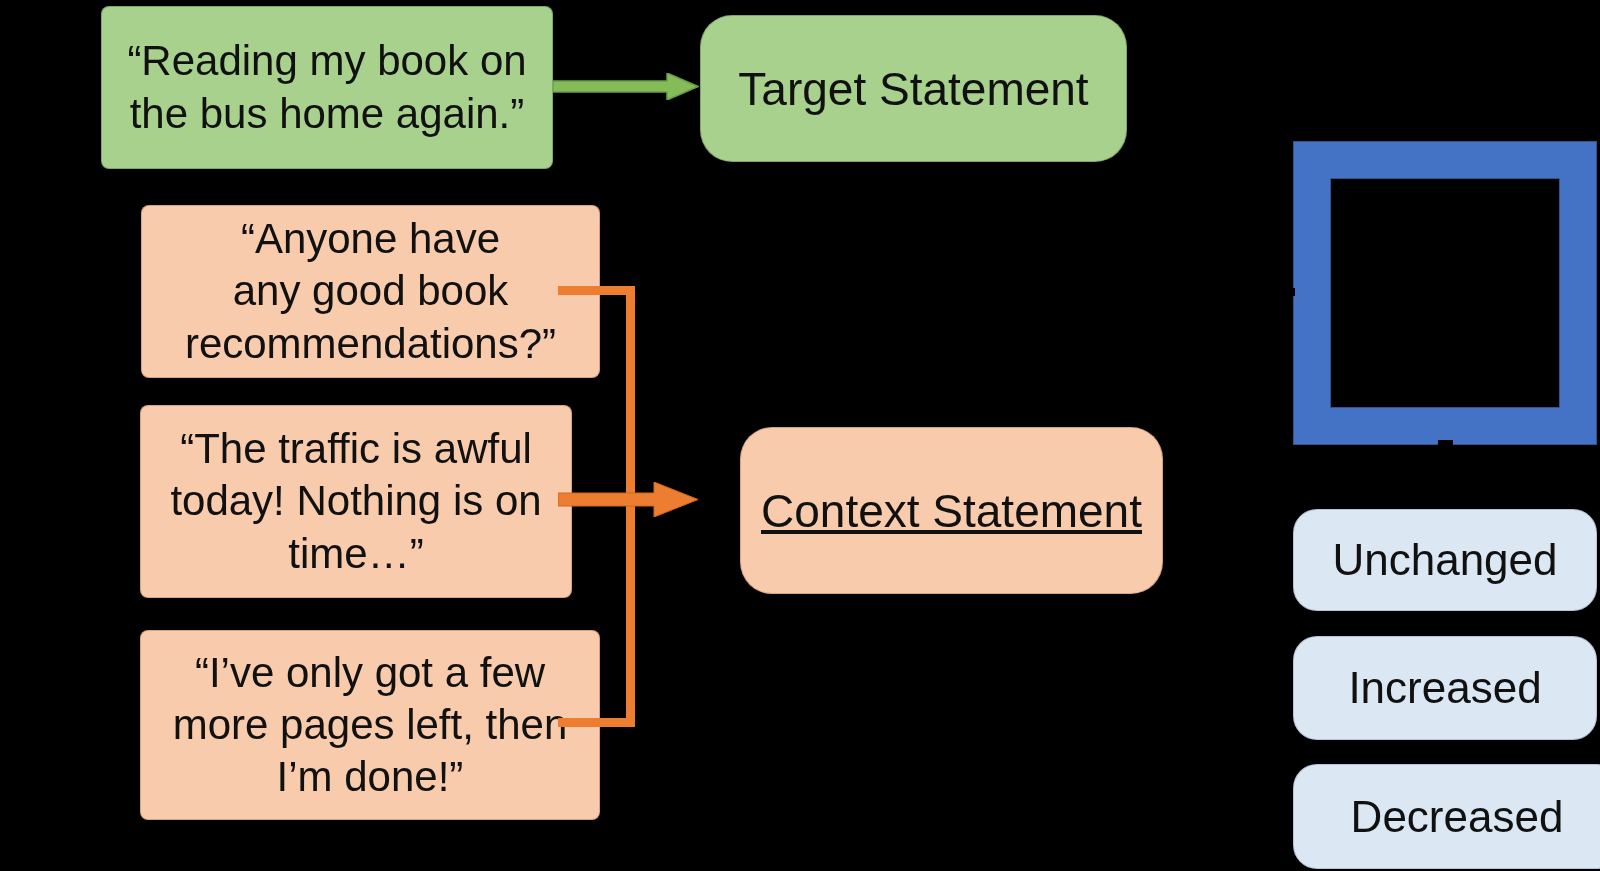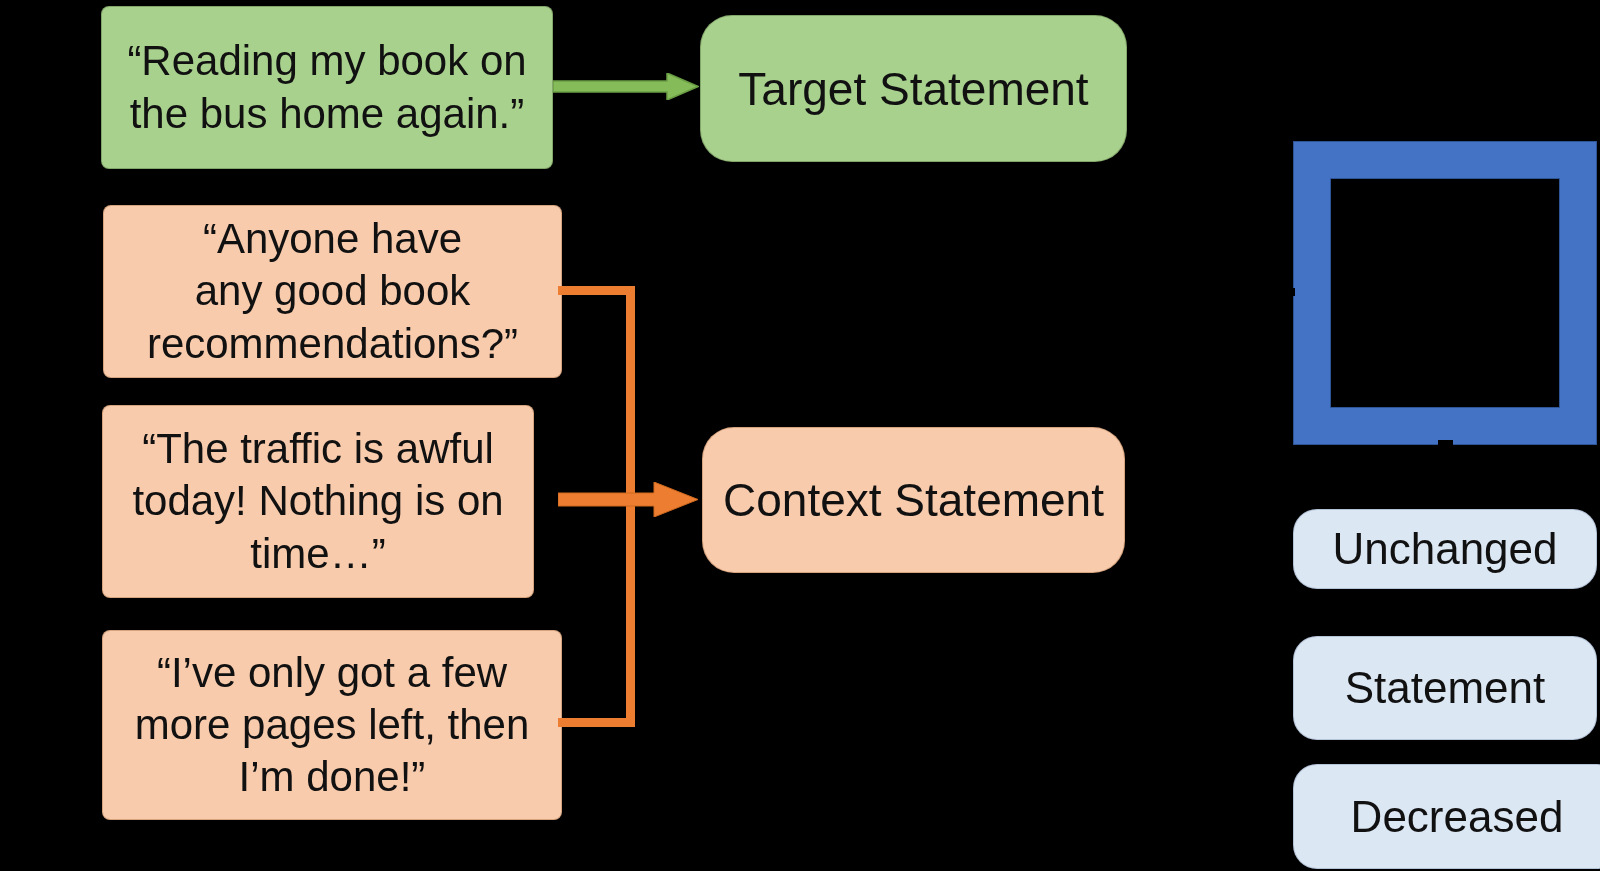--- a/index.html
+++ b/index.html
@@ -22,36 +22,36 @@
     align-items: center;
     justify-content: center;
     text-align: center;
     box-sizing: border-box;
   }
   .txt {
     white-space: pre-line;
     display: block;
   }
   .green-fill  { background: #A9D18E; border: 1px solid rgba(60,90,40,0.35); }
-  .orange-fill { background: #F8CBAD; border: 1px solid rgba(150,90,40,0.35); }
+  .orange-fill { background: #F8CBAD; border: 1px solid rgba(150,90,40,0.35); margin-left: 38px; }
   .answer-fill { background: #DCE7F4; border: 1px solid rgba(110,130,160,0.35); }
 
   .statement { border-radius: 8px; font-size: 42px; line-height: 1.24; }
   .label-box { border-radius: 32px; font-size: 46px; }
   .answer    { border-radius: 24px; font-size: 44px; }
 
   
   #target-example   { left: 101px; top: 6px;   width: 452px; height: 163px; }
   #context-example-0{ left: 103px; top: 205px; width: 459px; height: 173px; }
   #context-example-1{ left: 102px; top: 405px; width: 432px; height: 193px; align-items: center; }
   #context-example-2{ left: 102px; top: 630px; width: 460px; height: 190px; }
 
   
   #target-label  { left: 700px; top: 15px;  width: 427px; height: 147px; }
-  #context-label { left: 702px; top: 427px; width: 423px; height: 146px; }
+  #context-label { left: 702px; top: 427px; width: 423px; height: 167px; text-decoration: underline; }
 
   
   .arrow-svg { position: absolute; display: block; }
   #target-arrow  { left: 553px; top: 73px;  width: 146px; height: 27px; }
   #context-arrow { left: 558px; top: 482px; width: 141px; height: 35px; }
   .connector {
     position: absolute;
     background: #ED7D31;
   }
   #conn-stub-top    { left: 558px; top: 286px; width: 77px;  height: 9px; }
@@ -71,21 +71,21 @@
     position: absolute;
     left: 36px; top: 36px; right: 36px; bottom: 36px;
     background: #000000;
     border: 1px solid #2F5597;
   }
   .notch { position: absolute; background: #000; z-index: 5; }
   #notch-left   { left: 1288px; top: 288px; width: 7px;  height: 8px; }
   #notch-bottom { left: 1438px; top: 440px; width: 15px; height: 6px; }
 
   
-  #answer-unchanged { left: 1293px; top: 509px; width: 304px; height: 80px; }
+  #answer-unchanged { left: 1293px; top: 509px; width: 304px; height: 102px; }
   #answer-increased { left: 1293px; top: 636px; width: 304px; height: 104px; }
   #answer-decreased { left: 1293px; top: 764px; width: 328px; height: 105px; }
 </style>
 </head>
 <body>
 
 <div class="canvas">
 
   <div class="box statement green-fill" id="target-example">
     <span class="txt">“Reading my book on
@@ -131,19 +131,19 @@
   <div id="llm-frame">
     <div id="llm-frame-hole"></div>
   </div>
   <div class="notch" id="notch-left"></div>
   <div class="notch" id="notch-bottom"></div>
 
   <div class="box answer answer-fill" id="answer-unchanged">
     <span class="txt">Unchanged</span>
   </div>
   <div class="box answer answer-fill" id="answer-increased">
-    <span class="txt">Statement</span>
+    <span class="txt">Increased</span>
   </div>
   <div class="box answer answer-fill" id="answer-decreased">
     <span class="txt">Decreased</span>
   </div>
 
 </div>
 
 </body></html>

